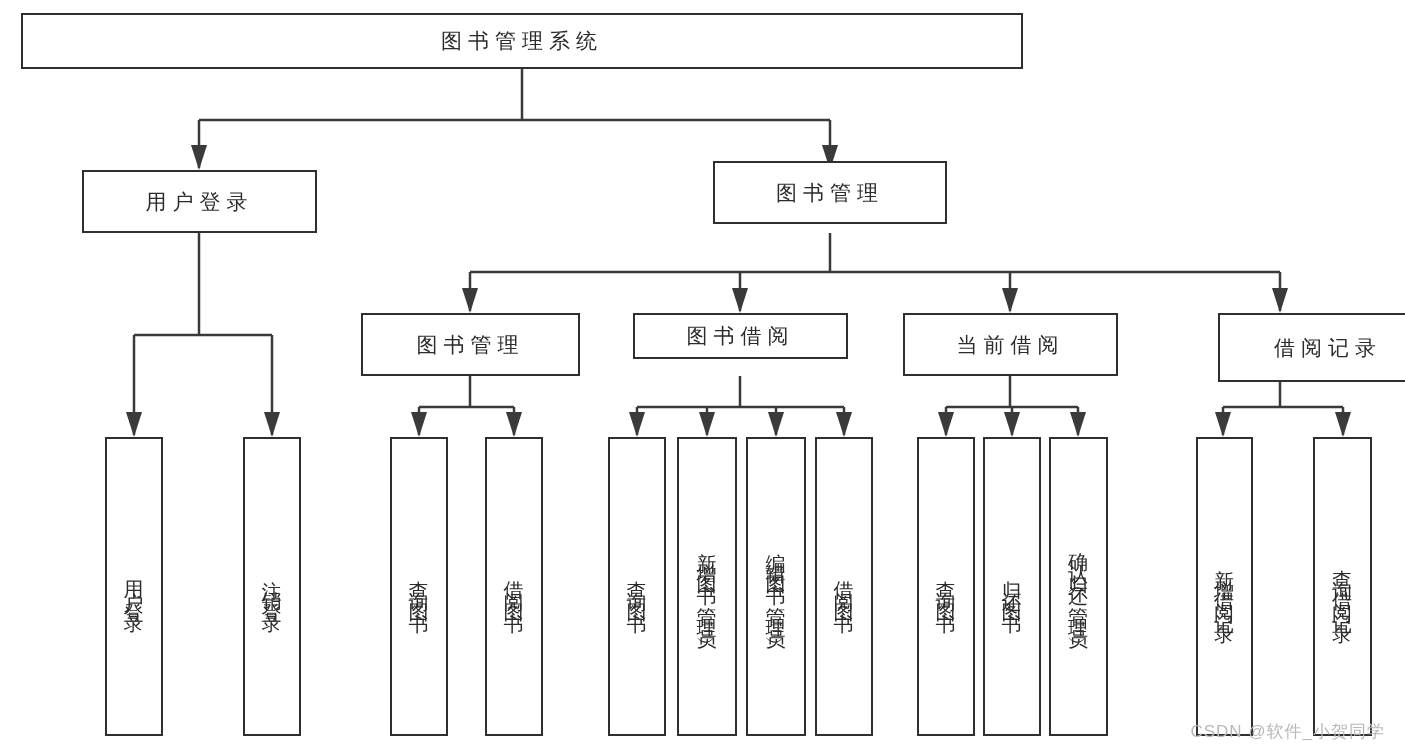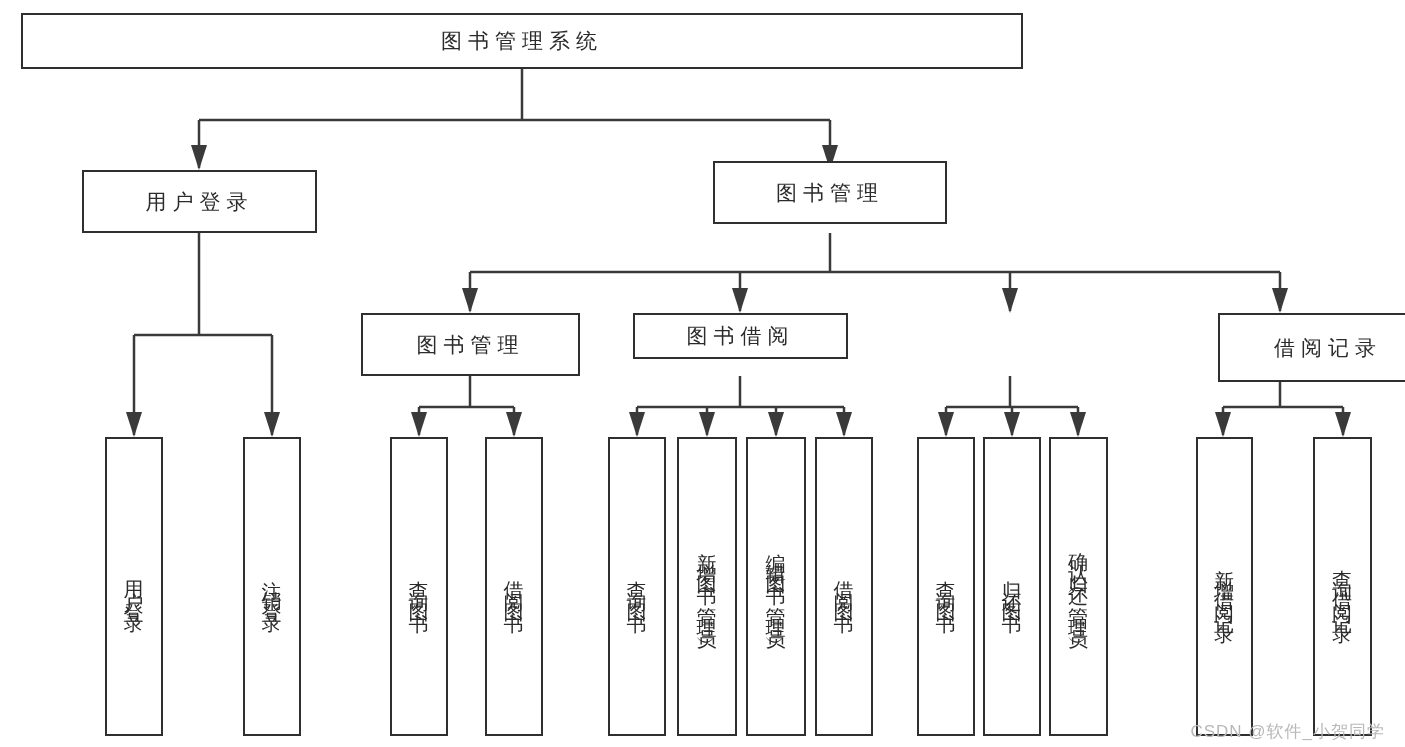--- a/index.html
+++ b/index.html
@@ -113,20 +113,21 @@
       <polygon points="1335,412 1351,412 1343,437" fill="#3a3a3a"></polygon>
     </svg>
 
   <div class="node h" style="left:21px;top:13px;width:1002px;height:56px">图书管理系统</div>
 
   <div class="node h" style="left:82px;top:170px;width:235px;height:63px">用户登录</div>
   <div class="node h" style="left:713px;top:161px;width:234px;height:63px">图书管理</div>
 
   <div class="node h" style="left:361px;top:313px;width:219px;height:63px">图书管理</div>
   <div class="node h" style="left:633px;top:313px;width:215px;height:46px">图书借阅</div>
+  <div class="node h" style="left:903px;top:313px;width:215px;height:63px">当前借阅</div>
   <div class="node h" style="left:1218px;top:313px;width:220px;height:69px">借阅记录</div>
 
   <div class="node v" style="left:105px;top:437px;width:58px;height:299px">用户登录</div>
   <div class="node v" style="left:243px;top:437px;width:58px;height:299px">注销登录</div>
 
   <div class="node v" style="left:390px;top:437px;width:58px;height:299px">查询图书</div>
   <div class="node v" style="left:485px;top:437px;width:58px;height:299px">借阅图书</div>
 
   <div class="node v" style="left:608px;top:437px;width:58px;height:299px">查询图书</div>
   <div class="node v" style="left:677px;top:437px;width:60px;height:299px">新增图书（管理员）</div>

